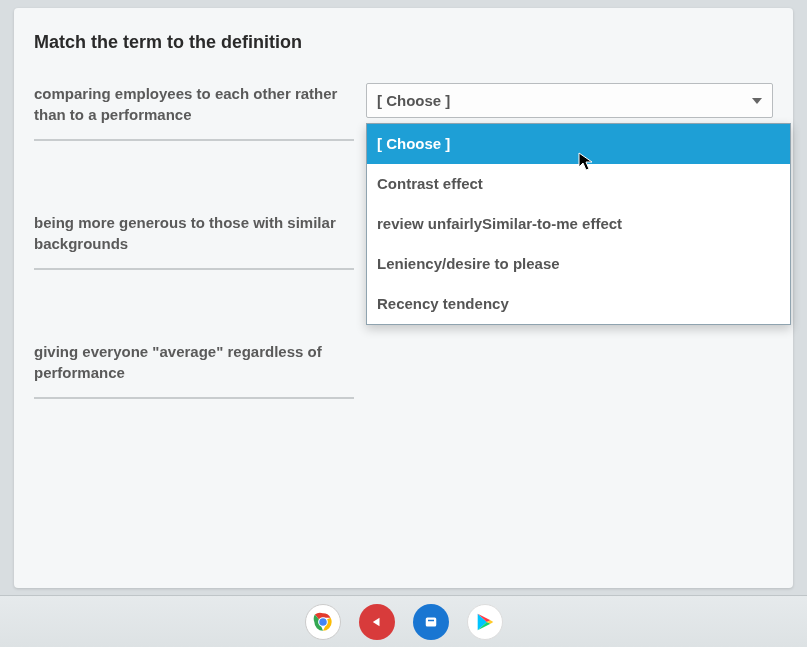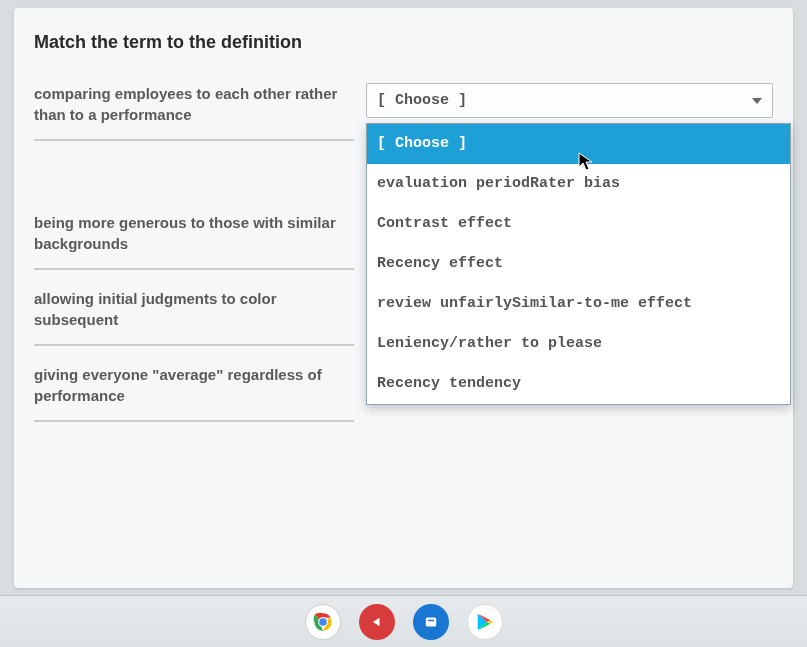--- a/index.html
+++ b/index.html
@@ -37,21 +37,20 @@
       font-weight: bold;
       color: #5a5a5a;
       line-height: 1.4;
       border-bottom: 2px solid #c8ccce;
       padding-bottom: 14px;
       padding-right: 8px;
     }
     .select-wrap {
       flex: 1;
       position: relative;
-      font-family: Liberation Mono, monospace;
     }
     .select-box {
       width: 100%;
       border: 1px solid #b8bcbf;
       background: #fdfdfd;
       padding: 8px 28px 8px 10px;
       font-size: 15px;
       font-weight: bold;
       color: #555;
       border-radius: 2px;
@@ -137,43 +136,40 @@
 
 <div class="card">
   <div class="title">Match the term to the definition</div>
 
   <div class="row">
     <div class="term">comparing employees to each other rather than to a performance</div>
     <div class="select-wrap">
       <div class="select-box">[ Choose ]</div>
       <div class="dropdown">
         <div class="dropdown-item highlight">[ Choose ]</div>
-        <div class="dropdown-item">evaluation periodRater bias</div>
         <div class="dropdown-item">Contrast effect</div>
-        <div class="dropdown-item">Recency effect</div>
         <div class="dropdown-item">review unfairlySimilar-to-me effect</div>
-        <div class="dropdown-item">Leniency/rather to please</div>
+        <div class="dropdown-item">Leniency/desire to please</div>
         <div class="dropdown-item">Recency tendency</div>
       </div>
     </div>
   </div>
 
   <div class="row">
     <div class="select-wrap">
       <div class="select-box select-hidden">[ Choose ]</div>
     </div>
   </div>
   <div class="row">
     <div class="term">being more generous to those with similar backgrounds</div>
     <div class="select-wrap">
       <div class="select-box select-hidden">[ Choose ]</div>
     </div>
   </div>
   <div class="row">
-    <div class="term">allowing initial judgments to color subsequent</div>
     <div class="select-wrap">
       <div class="select-box select-hidden">[ Choose ]</div>
     </div>
   </div>
   <div class="row">
     <div class="term">giving everyone "average" regardless of performance</div>
     <div class="select-wrap">
       <div class="select-box select-hidden">[ Choose ]</div>
     </div>
   </div>

